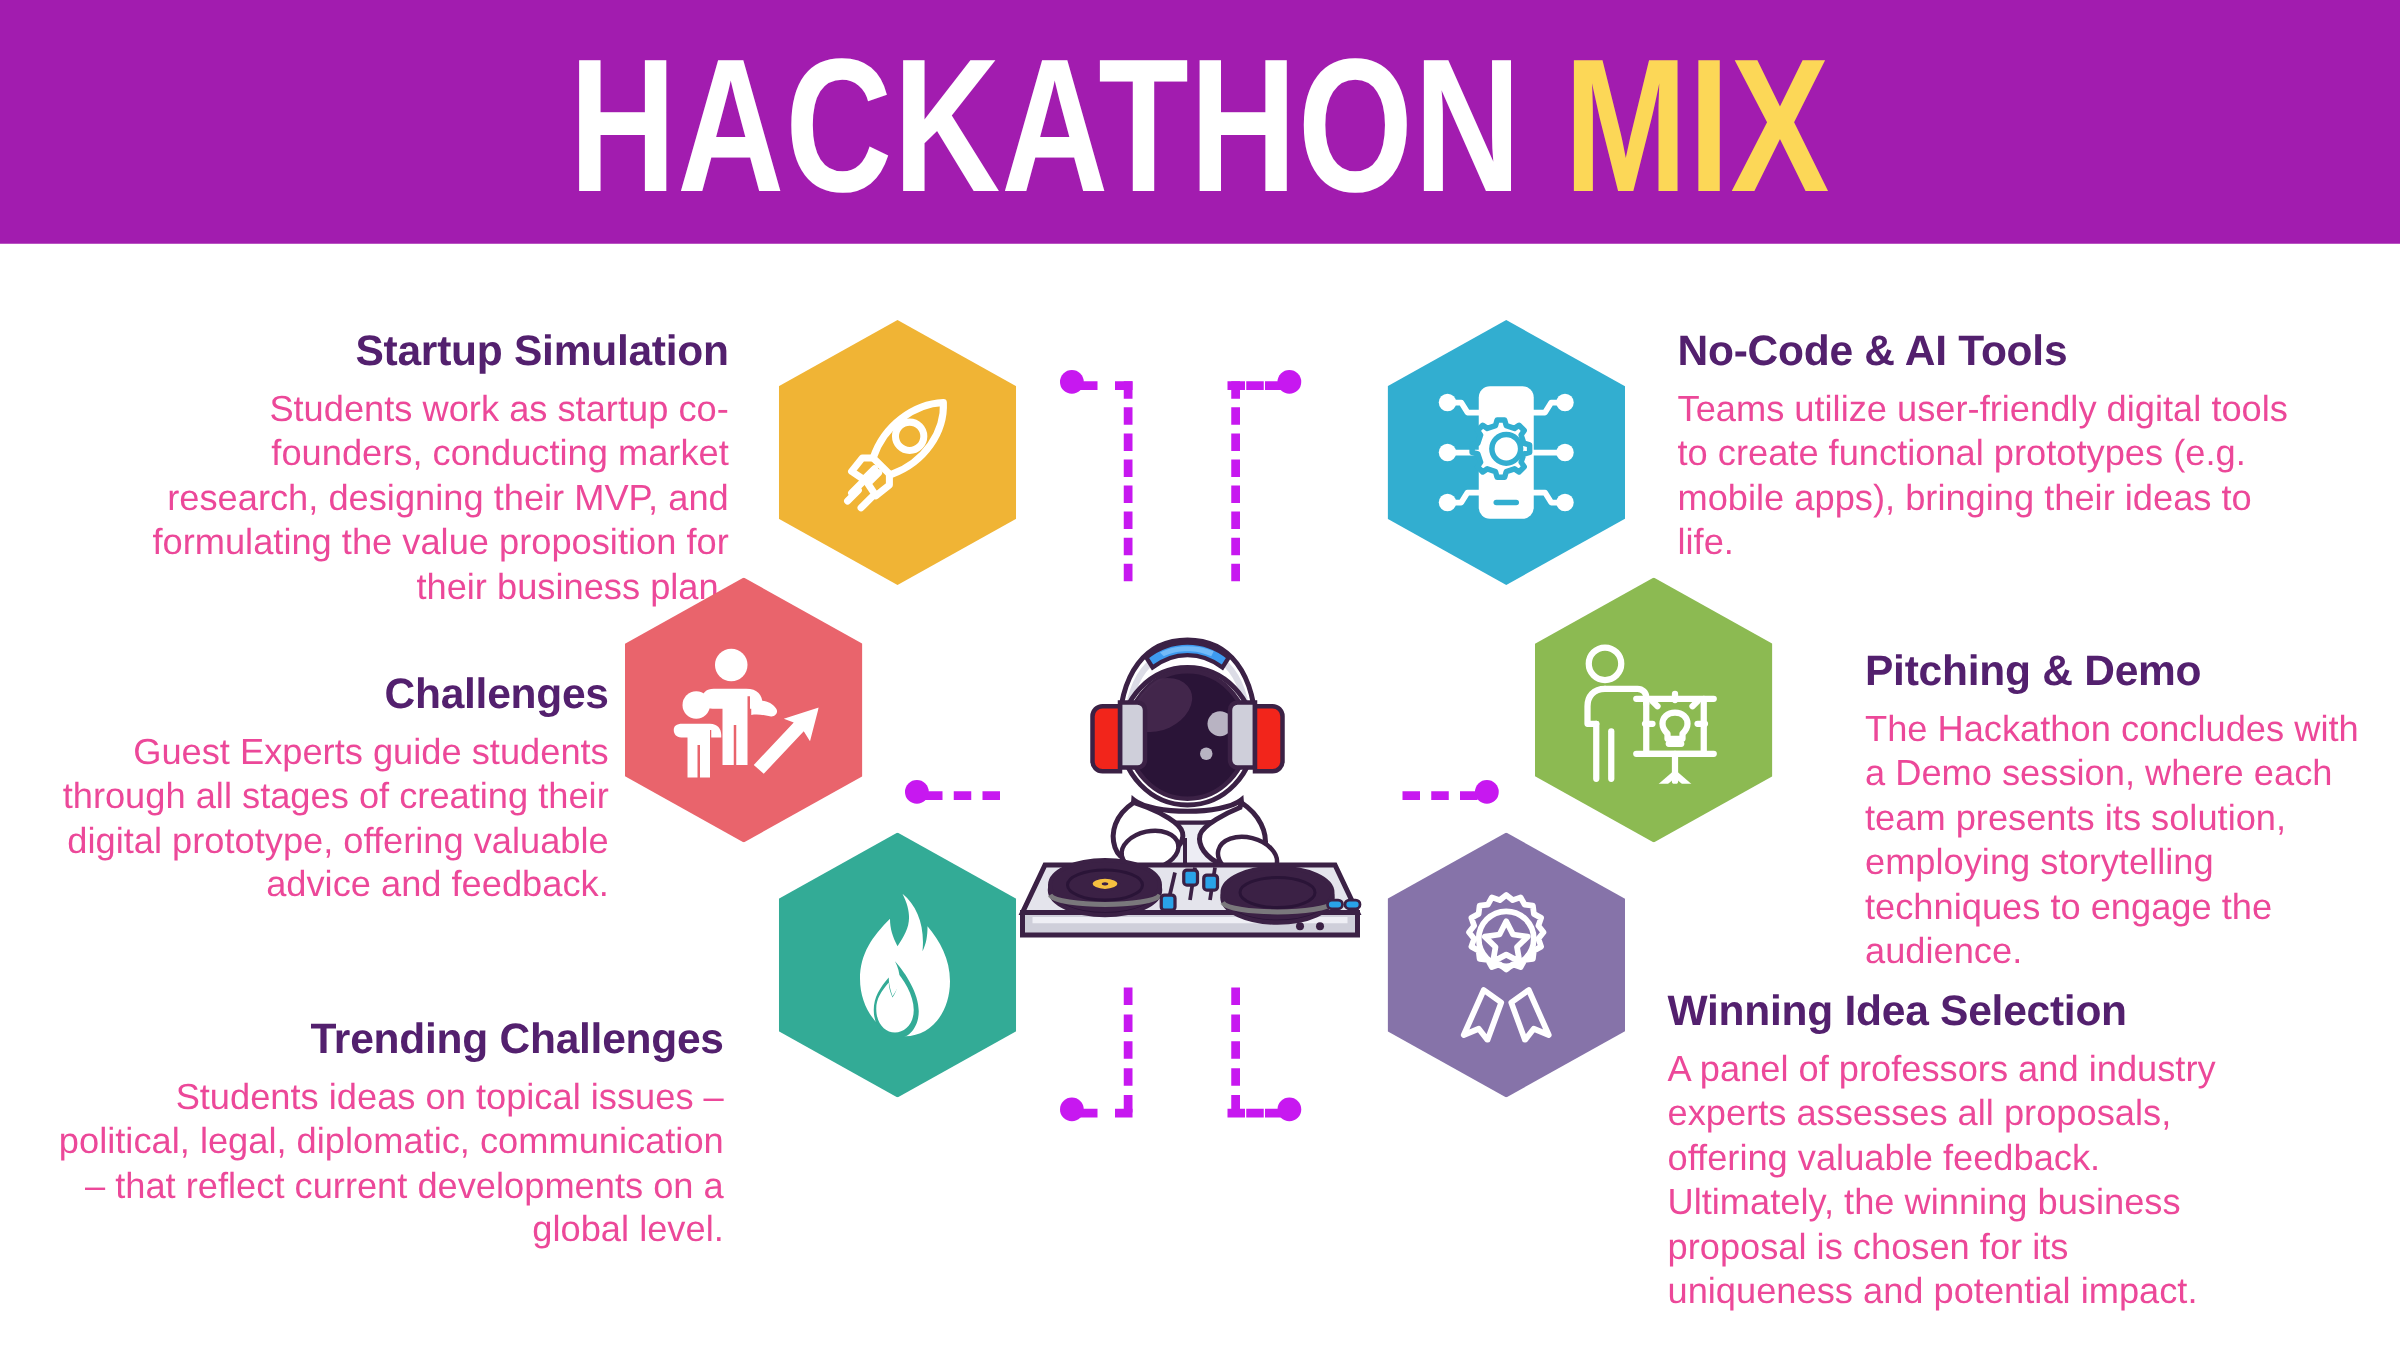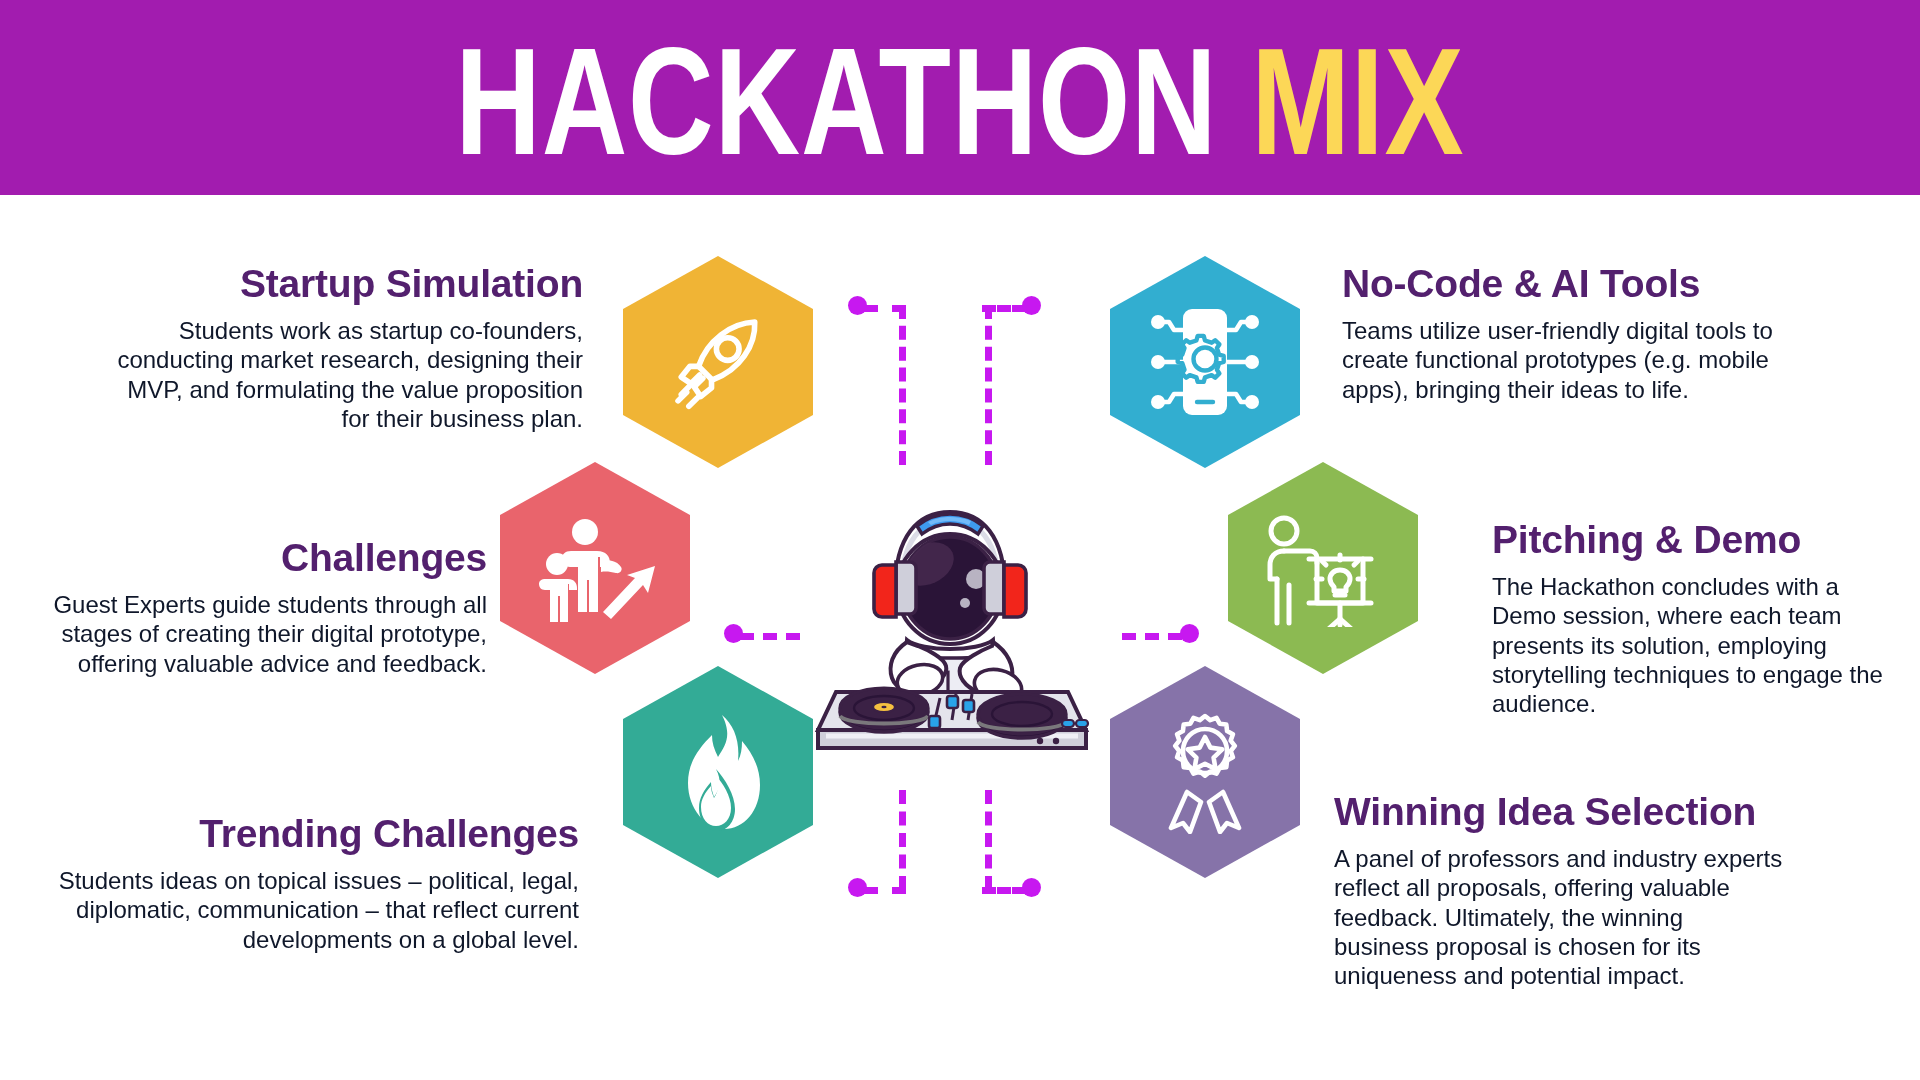--- a/index.html
+++ b/index.html
@@ -36,30 +36,30 @@
     transform-origin: center center;
     margin-top: 6px;
   }
   .t-white { color: #ffffff; }
   .t-yellow { color: #FCD757; }
 
   
   .block { position: absolute; }
   .block h2 {
     margin: 0 0 10px 0;
-    font-size: 39px;
+    font-size: 34px;
     font-weight: bold;
     color: #53206E;
     letter-spacing: -0.2px;
   }
   .block p {
     margin: 0;
-    font-size: 24px;
+    font-size: 29px;
     line-height: 1.22;
-    color: #0f172a;
+    color: #ec4899;
   }
   .right-align { text-align: right; }
   .left-align { text-align: left; }
 
   #blk-startup   { left: 98px;  top: 262px;  width: 485px; }
   #blk-nocode    { left: 1342px; top: 262px;  width: 500px; }
   #blk-mentoring { left: 42px;  top: 536px;  width: 445px; }
   #blk-pitching  { left: 1492px; top: 518px;  width: 400px; }
   #blk-trending  { left: 42px;  top: 812px;  width: 537px; }
   #blk-winning   { left: 1334px; top: 790px;  width: 450px; }
@@ -138,21 +138,21 @@
     <p>The Hackathon concludes with a Demo session, where each team presents its solution, employing storytelling techniques to engage the audience.</p>
   </div>
 
   <div class="block right-align" id="blk-trending">
     <h2>Trending Challenges</h2>
     <p>Students ideas on topical issues – political, legal, diplomatic, communication – that reflect current developments on a global level.</p>
   </div>
 
   <div class="block left-align" id="blk-winning">
     <h2>Winning Idea Selection</h2>
-    <p>A panel of professors and industry experts reflect all proposals, offering valuable feedback. Ultimately, the winning business proposal is chosen for its uniqueness and potential impact.</p>
+    <p>A panel of professors and industry experts assesses all proposals, offering valuable feedback. Ultimately, the winning business proposal is chosen for its uniqueness and potential impact.</p>
   </div>
 
   <div class="conn">
     <div class="dot" style="left:848px; top:296px;"></div>
     <div class="dash-h" style="left:864px; top:305px; width:42px;"></div>
     <div class="dash-v" style="left:899px; top:305px; height:160px;"></div>
   </div>
 
   <div class="conn">
     <div class="dot" style="left:1022px; top:296px;"></div>

